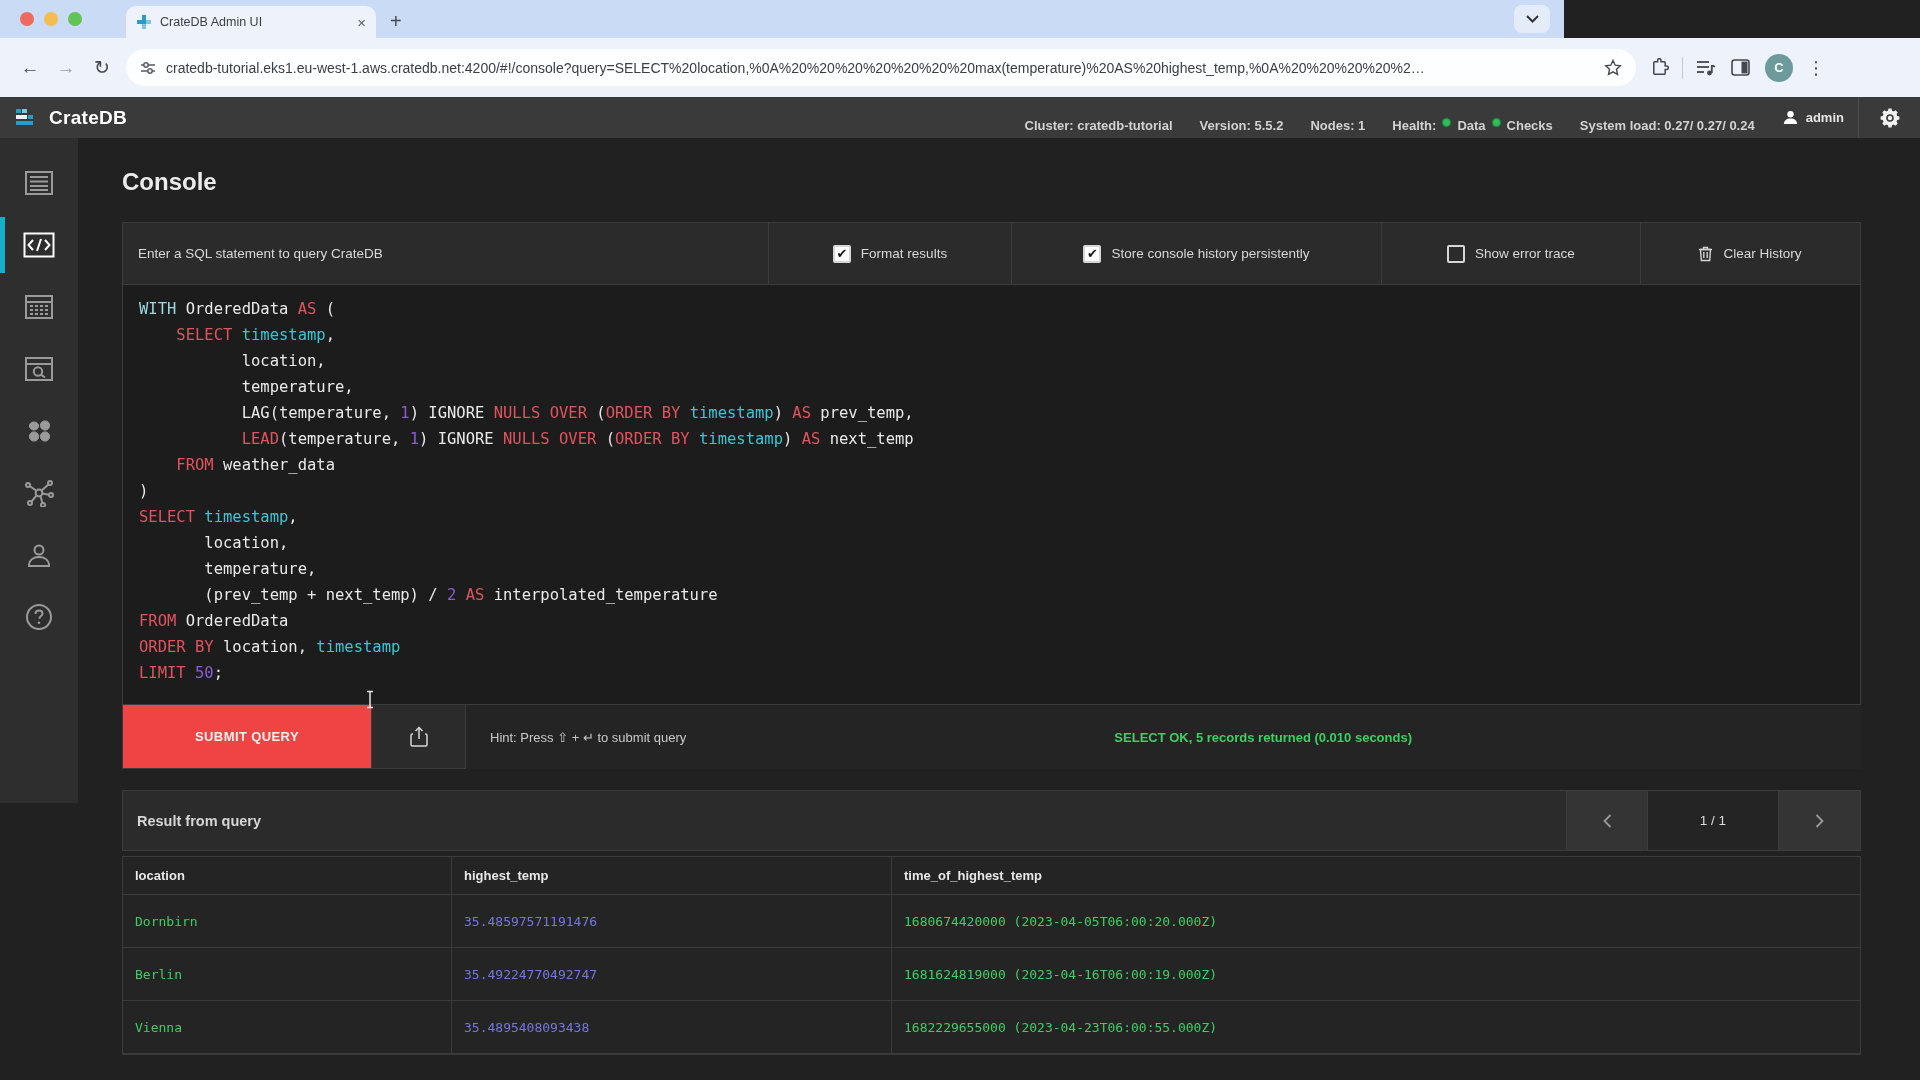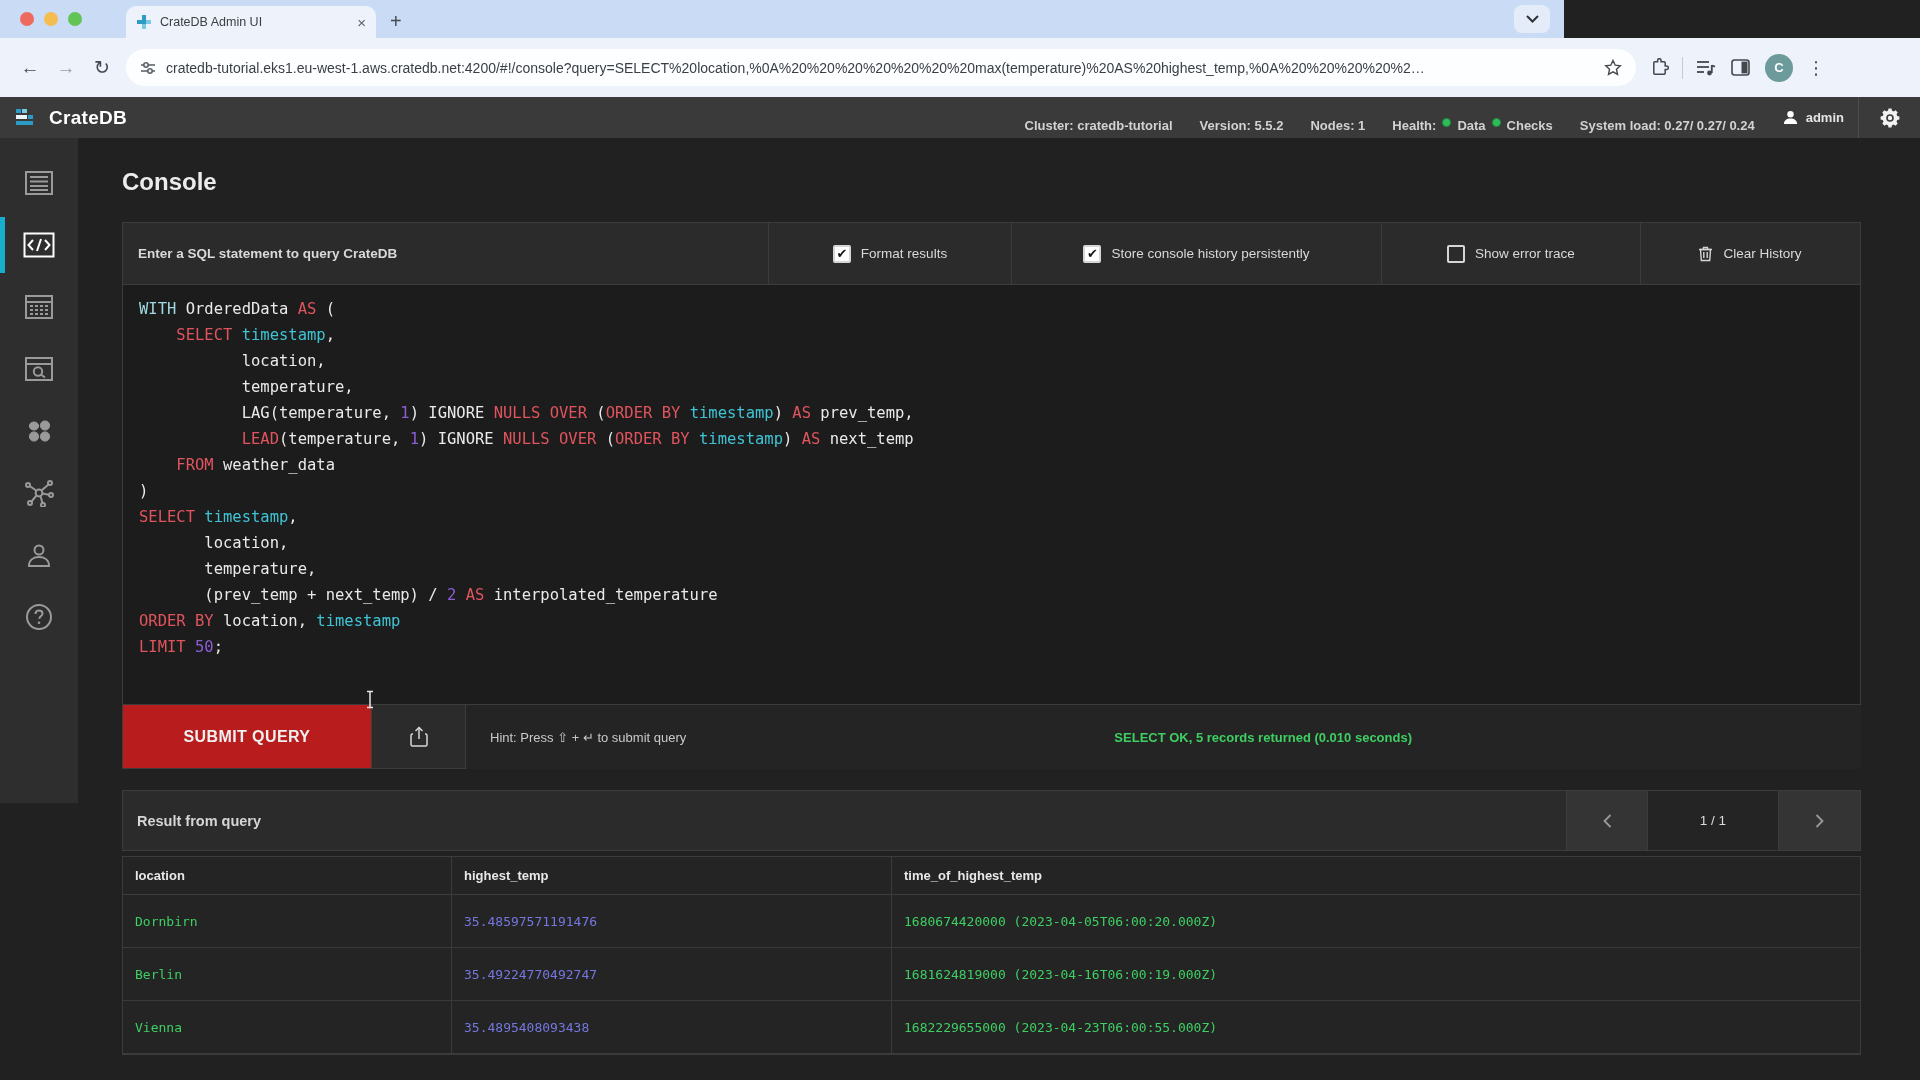--- a/index.html
+++ b/index.html
@@ -56,37 +56,37 @@
   .side-item svg { stroke:#9a9a9a; }
   .side-item.active svg { stroke:#ffffff; }
   .side-item.active::before { content:""; position:absolute; left:0; top:3px; bottom:3px; width:5px; background:#16aecb; }
 
   .main { flex:1; padding:30px 59px 0 44px; }
   .page-title { font-size:24px; font-weight:700; color:#ececec; margin-bottom:26px; }
 
   .sql-toolbar { display:flex; height:63px; background:#2b2b2b; border:1px solid #3c3c3c; }
   .tcell { display:flex; align-items:center; justify-content:center; border-left:1px solid #3c3c3c;
            font-size:13.5px; color:#d9d9d9; gap:10px; cursor:pointer; }
-  .tcell:first-child { border-left:none; justify-content:flex-start; padding-left:15px; font-weight:700; cursor:default; }
+  .tcell:first-child { border-left:none; justify-content:flex-start; padding-left:15px; font-weight:400; cursor:default; }
   .tc-label { width:645px; } .tc-1 { width:243px; } .tc-2 { width:370px; } .tc-3 { width:259px; } .tc-4 { width:219px;justify-content:center; }
   .cb { width:18px; height:18px; border:2px solid #d6d6d6; border-radius:2px; display:inline-flex;
         align-items:center; justify-content:center; font-size:13px; color:#161616; background:transparent; }
   .cb.checked { background:#ffffff; }
 
   .editor { height:420px; background:#1c1c1c; border:1px solid #3c3c3c; border-top:none;
             padding:11px 0 0 16px; position:relative; cursor:text; }
   .code-line { font-family:"DejaVu Sans Mono", monospace; font-size:15.5px; line-height:26px;
                white-space:pre; color:#eaeaea; }
   .tok-kw { color:#e0545e; } .tok-ty { color:#3fc4d6; } .tok-nu { color:#8a5dd6; }
   .tok-wi { color:#9fd9e3; } .tok-pl { color:#eaeaea; }
   .ibeam { position:absolute; left:242px; top:405px; }
 
   .submit-row { display:flex; height:64px; background:#242424; align-items:stretch; }
-  .submit-btn { width:250px; background:#b91c1c; border:1px solid #3c3c3c; border-top:none; color:#f0f0f0;
-                font-size:16px; font-weight:700; letter-spacing:.4px; cursor:pointer; }
+  .submit-btn { width:250px; background:#ef4444; border:1px solid #3c3c3c; border-top:none; color:#f0f0f0;
+                font-size:13px; font-weight:700; letter-spacing:.4px; cursor:pointer; }
   .share-btn { width:94px; background:#2b2b2b; border:1px solid #3c3c3c; border-top:none; border-left:none;
                display:flex; align-items:center; justify-content:center; cursor:pointer; }
   .hint { display:flex; align-items:center; margin-left:24px; font-size:13px; color:#c9c9c9; }
   .status { display:flex; align-items:center; margin-left:auto; margin-right:449px; font-size:13px;
             font-weight:700; color:#3ecf63; }
 
   .result-header { margin-top:21px; height:61px; background:#2b2b2b; border:1px solid #3c3c3c;
                    display:flex; align-items:stretch; }
   .result-title { display:flex; align-items:center; padding-left:14px; font-size:14.5px; font-weight:700; color:#d6d6d6; flex:1; }
   .pager-btn { width:81px; background:#343434; border:none; border-left:1px solid #3c3c3c; color:#9a9a9a;
@@ -334,20 +334,21 @@
               <div class="code-line"><span class="tok-pl">           location,</span></div>
               <div class="code-line"><span class="tok-pl">           temperature,</span></div>
               <div class="code-line"><span class="tok-pl">           LAG(temperature, </span><span class="tok-nu">1</span><span class="tok-pl">) IGNORE </span><span class="tok-kw">NULLS</span><span class="tok-pl"> </span><span class="tok-kw">OVER</span><span class="tok-pl"> (</span><span class="tok-kw">ORDER BY</span><span class="tok-pl"> </span><span class="tok-ty">timestamp</span><span class="tok-pl">) </span><span class="tok-kw">AS</span><span class="tok-pl"> prev_temp,</span></div>
               <div class="code-line"><span class="tok-pl">           </span><span class="tok-kw">LEAD</span><span class="tok-pl">(temperature, </span><span class="tok-nu">1</span><span class="tok-pl">) IGNORE </span><span class="tok-kw">NULLS</span><span class="tok-pl"> </span><span class="tok-kw">OVER</span><span class="tok-pl"> (</span><span class="tok-kw">ORDER BY</span><span class="tok-pl"> </span><span class="tok-ty">timestamp</span><span class="tok-pl">) </span><span class="tok-kw">AS</span><span class="tok-pl"> next_temp</span></div>
               <div class="code-line"><span class="tok-pl">    </span><span class="tok-kw">FROM</span><span class="tok-pl"> weather_data</span></div>
               <div class="code-line"><span class="tok-pl">)</span></div>
               <div class="code-line"><span class="tok-kw">SELECT</span><span class="tok-pl"> </span><span class="tok-ty">timestamp</span><span class="tok-pl">,</span></div>
               <div class="code-line"><span class="tok-pl">       location,</span></div>
               <div class="code-line"><span class="tok-pl">       temperature,</span></div>
               <div class="code-line"><span class="tok-pl">       (prev_temp + next_temp) / </span><span class="tok-nu">2</span><span class="tok-pl"> </span><span class="tok-kw">AS</span><span class="tok-pl"> interpolated_temperature</span></div>
+              <div class="code-line"><span class="tok-kw">FROM</span><span class="tok-pl"> OrderedData</span></div>
               <div class="code-line"><span class="tok-kw">ORDER BY</span><span class="tok-pl"> location, </span><span class="tok-ty">timestamp</span></div>
               <div class="code-line"><span class="tok-kw">LIMIT</span><span class="tok-pl"> </span><span class="tok-nu">50</span><span class="tok-pl">;</span></div>
             </div>
           <svg class="ibeam" width="10" height="19" viewBox="0 0 10 19">
               <g stroke="#e6e6e6" stroke-width="1.5" fill="none">
                 <path d="M2 1.5h6M5 1.5v16M2 17.5h6"></path>
               </g>
             </svg>
         </div>
 

